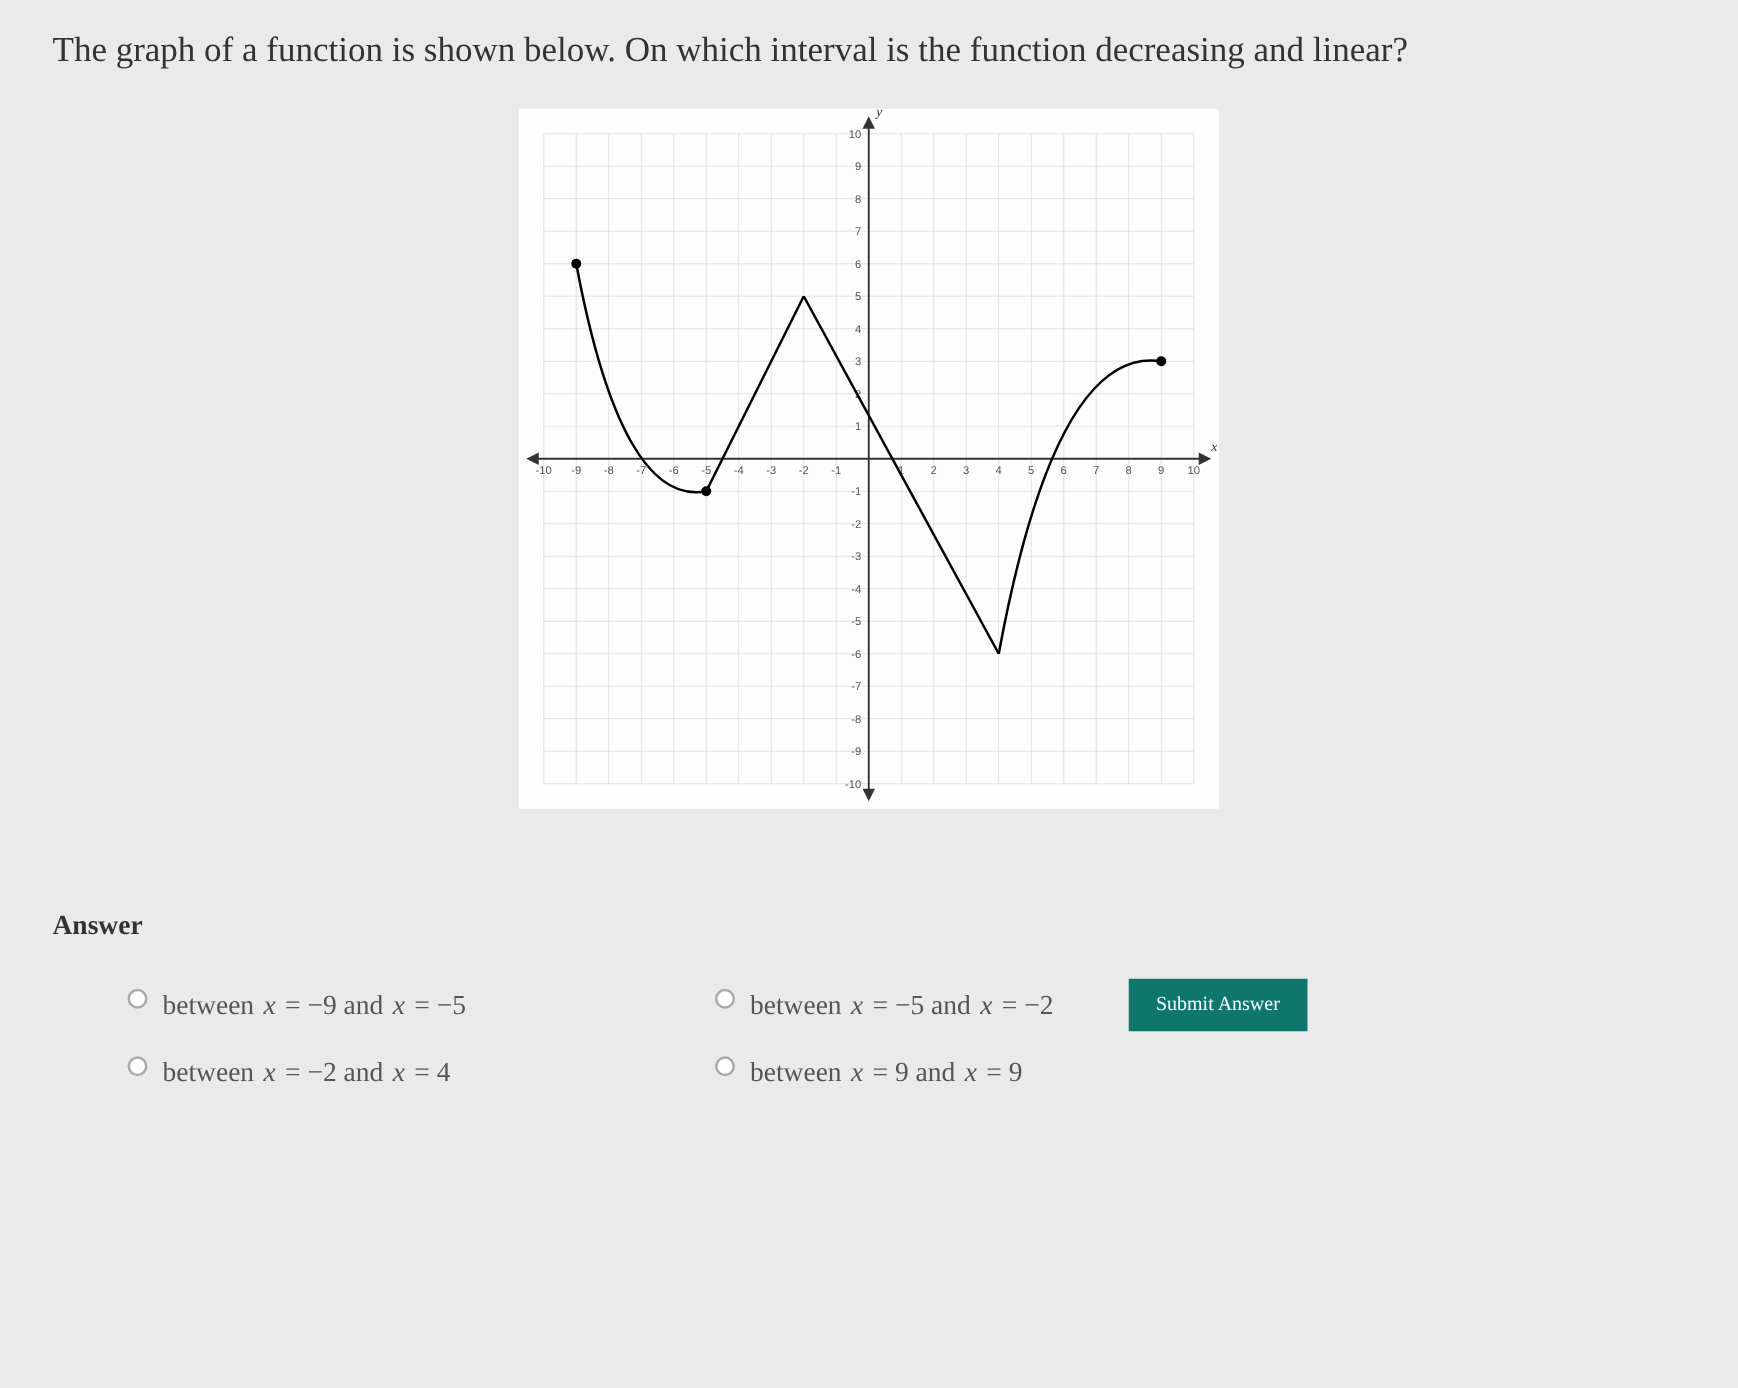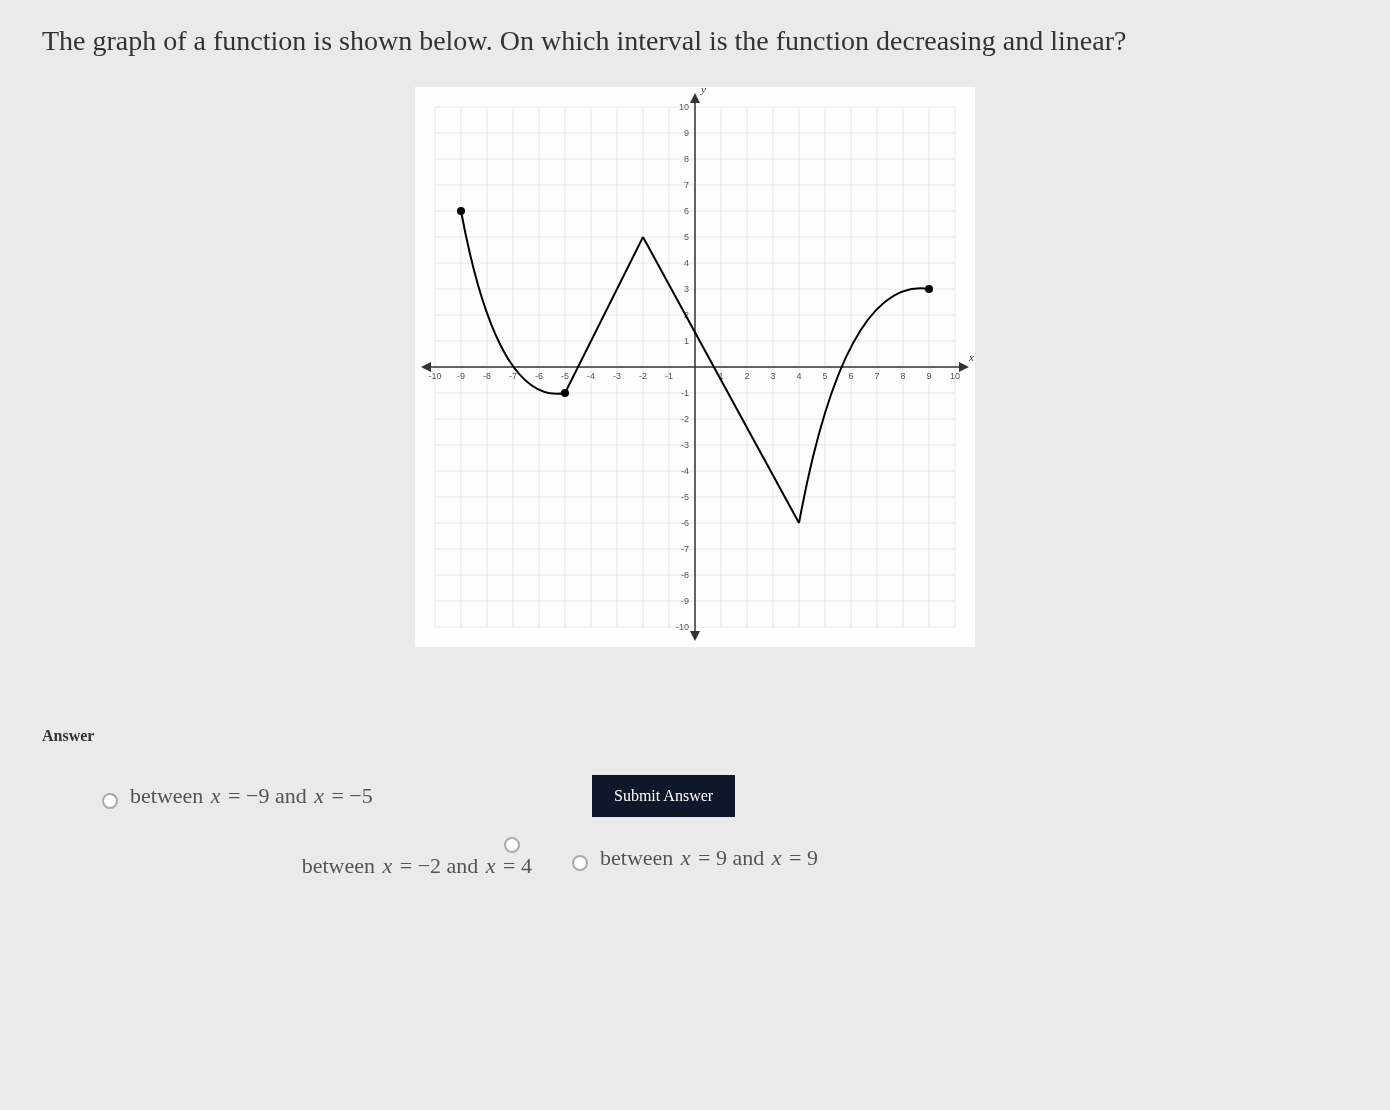--- a/index.html
+++ b/index.html
@@ -62,66 +62,66 @@
       stroke-width: 2;
       fill: none;
     }
     .endpoint {
       fill: #000;
     }
     .answer-section {
       margin-top: 40px;
     }
     .answer-heading {
-      font-size: 16px;
+      font-size: 22px;
       font-weight: bold;
       color: #333;
       margin-bottom: 30px;
       font-family: Georgia, serif;
     }
     .options-row {
       display: flex;
       align-items: center;
       margin-bottom: 20px;
       padding-left: 60px;
     }
     .option {
       display: flex;
-      align-items: flex-end;
+      align-items: flex-start;
       margin-right: 40px;
       font-size: 22px;
       color: #555;
       font-family: Georgia, serif;
       cursor: pointer;
     }
     .radio {
       width: 16px;
       height: 16px;
       border: 2px solid #aaa;
       border-radius: 50%;
       margin-right: 12px;
       display: inline-block;
       background: #fff;
     }
     .math-var {
       font-style: italic;
       margin: 0 2px;
     }
     .submit-button {
-      background: #0f172a;
+      background: #0f766e;
       color: #fff;
       border: none;
       padding: 12px 22px;
       font-size: 16px;
       cursor: pointer;
       font-family: Georgia, serif;
       margin-left: 20px;
     }
     .row1 .option:first-child { width: 430px; }
-    .row2 .option:first-child { width: 430px; flex-direction: column; }
+    .row2 .option:first-child { width: 430px; }
   </style>
 </head>
 <body>
 
 <div class="page-container">
   <div class="question-text">The graph of a function is shown below. On which interval is the function decreasing and linear?</div>
 
   <div class="chart-container">
     <div class="chart-wrapper">
       <svg class="chart-svg" width="560" height="560" viewBox="0 0 560 560" id="chart-svg">
@@ -230,20 +230,26 @@
   <div class="answer-section">
     <div class="answer-heading">Answer</div>
 
     <div class="options-row row1">
       <div class="option">
         <span class="radio"></span>
         <span>
           <span>between </span><span class="math-var">x</span><span> = −9 and </span><span class="math-var">x</span><span> = −5</span>
         </span>
       </div>
+      <div class="option">
+        <span class="radio"></span>
+        <span>
+          <span>between </span><span class="math-var">x</span><span> = −5 and </span><span class="math-var">x</span><span> = −2</span>
+        </span>
+      </div>
       <button class="submit-button">Submit Answer</button>
     </div>
 
     <div class="options-row row2">
       <div class="option">
         <span class="radio"></span>
         <span>
           <span>between </span><span class="math-var">x</span><span> = −2 and </span><span class="math-var">x</span><span> = 4</span>
         </span>
       </div>

